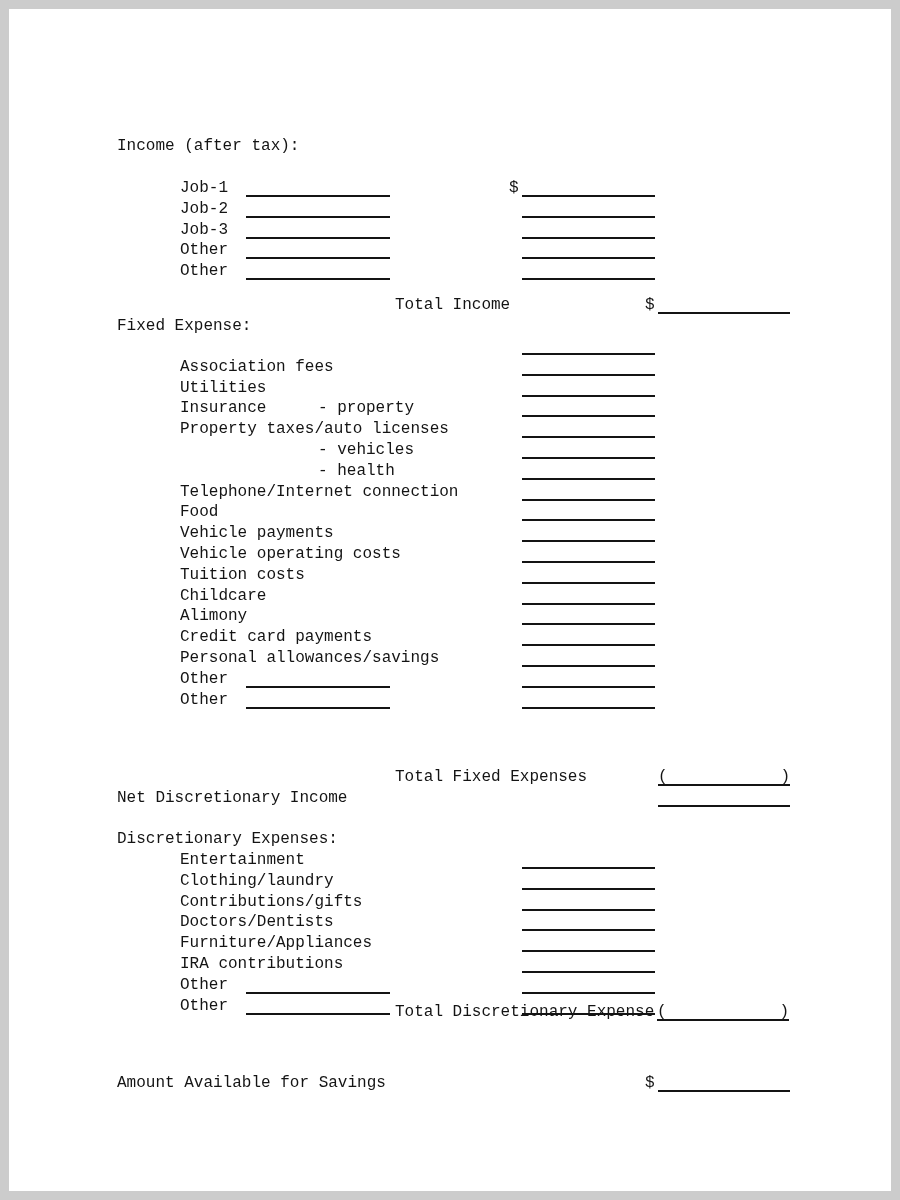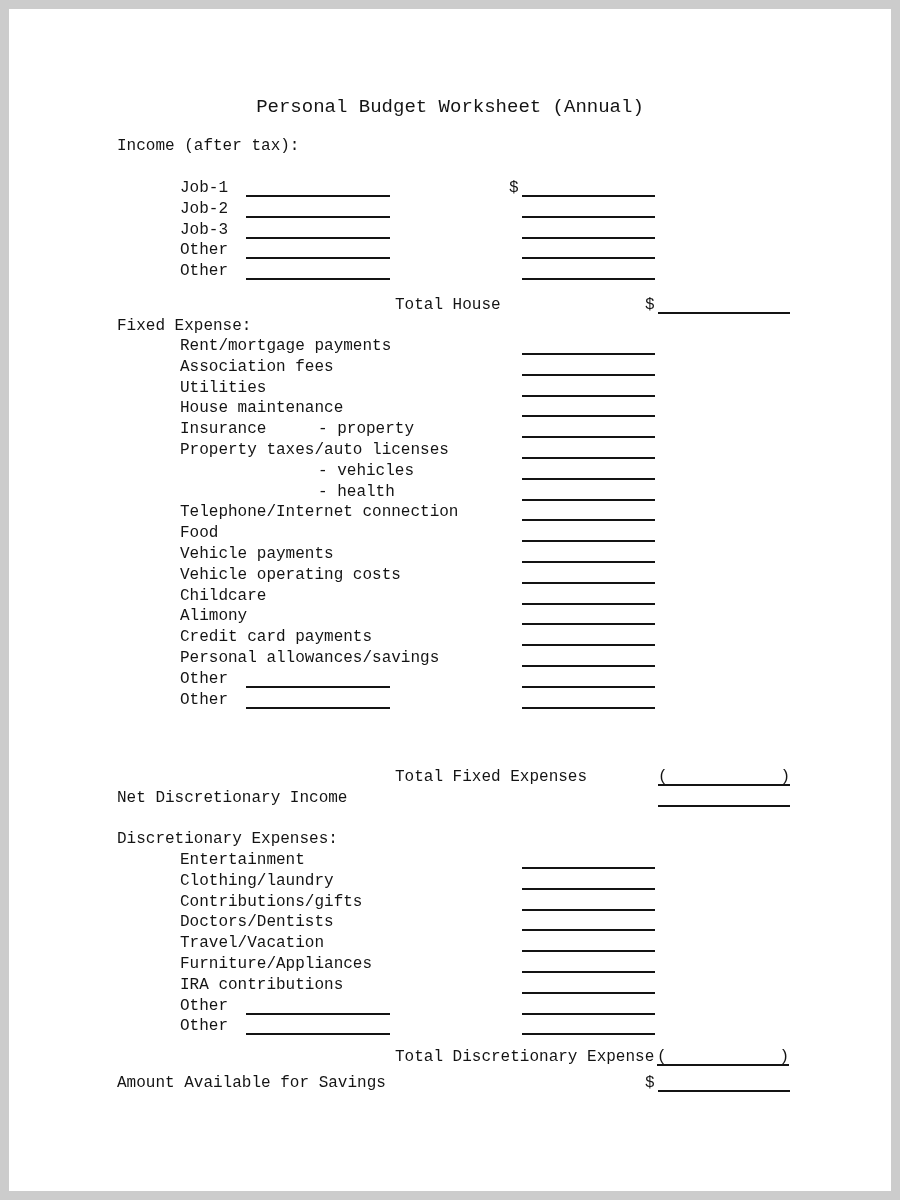--- a/index.html
+++ b/index.html
@@ -54,21 +54,20 @@
     display: flex;
     justify-content: space-between;
   }
 </style>
 </head>
 <body>
 
 <div class="sheet">
   <div class="frame"></div>
 
-  <div class="title" style="top:95px">Personal Budget Worksheet (Annual)</div>
 
   <div class="row" style="top:136px">
     <span class="at" style="left:117px">Income (after tax):</span>
   </div>
 
   <div class="group" style="top:178px">
     <div class="row">
       <span class="at" style="left:180px">Job-1</span>
       <span class="blank" style="left:246px;width:144px"></span>
       <span class="at" style="left:509px">$</span>
@@ -90,44 +89,39 @@
       <span class="blank" style="left:522px;width:133px"></span>
     </div>
     <div class="row">
       <span class="at" style="left:180px">Other</span>
       <span class="blank" style="left:246px;width:144px"></span>
       <span class="blank" style="left:522px;width:133px"></span>
     </div>
   </div>
 
   <div class="row" style="top:295px">
-    <span class="at" style="left:395px">Total House</span>
+    <span class="at" style="left:395px">Total Income</span>
     <span class="at" style="left:645px">$</span>
     <span class="blank" style="left:658px;width:132px"></span>
   </div>
 
   <div class="row" style="top:316px">
     <span class="at" style="left:117px">Fixed Expense:</span>
   </div>
 
   <div class="group" style="top:336px">
     <div class="row">
-      <span class="at" style="left:180px">Rent/mortgage payments</span>
       <span class="blank" style="left:522px;width:133px"></span>
     </div>
     <div class="row">
       <span class="at" style="left:180px">Association fees</span>
       <span class="blank" style="left:522px;width:133px"></span>
     </div>
     <div class="row">
       <span class="at" style="left:180px">Utilities</span>
-      <span class="blank" style="left:522px;width:133px"></span>
-    </div>
-    <div class="row">
-      <span class="at" style="left:180px">House maintenance</span>
       <span class="blank" style="left:522px;width:133px"></span>
     </div>
     <div class="row">
       <span class="at" style="left:180px">Insurance</span>
       <span class="at" style="left:318px">- property</span>
       <span class="blank" style="left:522px;width:133px"></span>
     </div>
     <div class="row">
       <span class="at" style="left:180px">Property taxes/auto licenses</span>
       <span class="blank" style="left:522px;width:133px"></span>
@@ -147,20 +141,24 @@
     <div class="row">
       <span class="at" style="left:180px">Food</span>
       <span class="blank" style="left:522px;width:133px"></span>
     </div>
     <div class="row">
       <span class="at" style="left:180px">Vehicle payments</span>
       <span class="blank" style="left:522px;width:133px"></span>
     </div>
     <div class="row">
       <span class="at" style="left:180px">Vehicle operating costs</span>
+      <span class="blank" style="left:522px;width:133px"></span>
+    </div>
+    <div class="row">
+      <span class="at" style="left:180px">Tuition costs</span>
       <span class="blank" style="left:522px;width:133px"></span>
     </div>
     <div class="row">
       <span class="at" style="left:180px">Childcare</span>
       <span class="blank" style="left:522px;width:133px"></span>
     </div>
     <div class="row">
       <span class="at" style="left:180px">Alimony</span>
       <span class="blank" style="left:522px;width:133px"></span>
     </div>
@@ -212,44 +210,40 @@
     </div>
     <div class="row">
       <span class="at" style="left:180px">Contributions/gifts</span>
       <span class="blank" style="left:522px;width:133px"></span>
     </div>
     <div class="row">
       <span class="at" style="left:180px">Doctors/Dentists</span>
       <span class="blank" style="left:522px;width:133px"></span>
     </div>
     <div class="row">
-      <span class="at" style="left:180px">Travel/Vacation</span>
-      <span class="blank" style="left:522px;width:133px"></span>
-    </div>
-    <div class="row">
       <span class="at" style="left:180px">Furniture/Appliances</span>
       <span class="blank" style="left:522px;width:133px"></span>
     </div>
     <div class="row">
       <span class="at" style="left:180px">IRA contributions</span>
       <span class="blank" style="left:522px;width:133px"></span>
     </div>
     <div class="row">
       <span class="at" style="left:180px">Other</span>
       <span class="blank" style="left:246px;width:144px"></span>
       <span class="blank" style="left:522px;width:133px"></span>
     </div>
     <div class="row">
       <span class="at" style="left:180px">Other</span>
       <span class="blank" style="left:246px;width:144px"></span>
       <span class="blank" style="left:522px;width:133px"></span>
     </div>
   </div>
 
-  <div class="row" style="top:1047px">
+  <div class="row" style="top:1002px">
     <span class="at" style="left:395px">Total Discretionary Expense</span>
     <span class="paren-blank" style="left:657px;width:132px">
       <span>(</span>
       <span>)</span>
     </span>
   </div>
 
   <div class="row" style="top:1073px">
     <span class="at" style="left:117px">Amount Available for Savings</span>
     <span class="at" style="left:645px">$</span>

